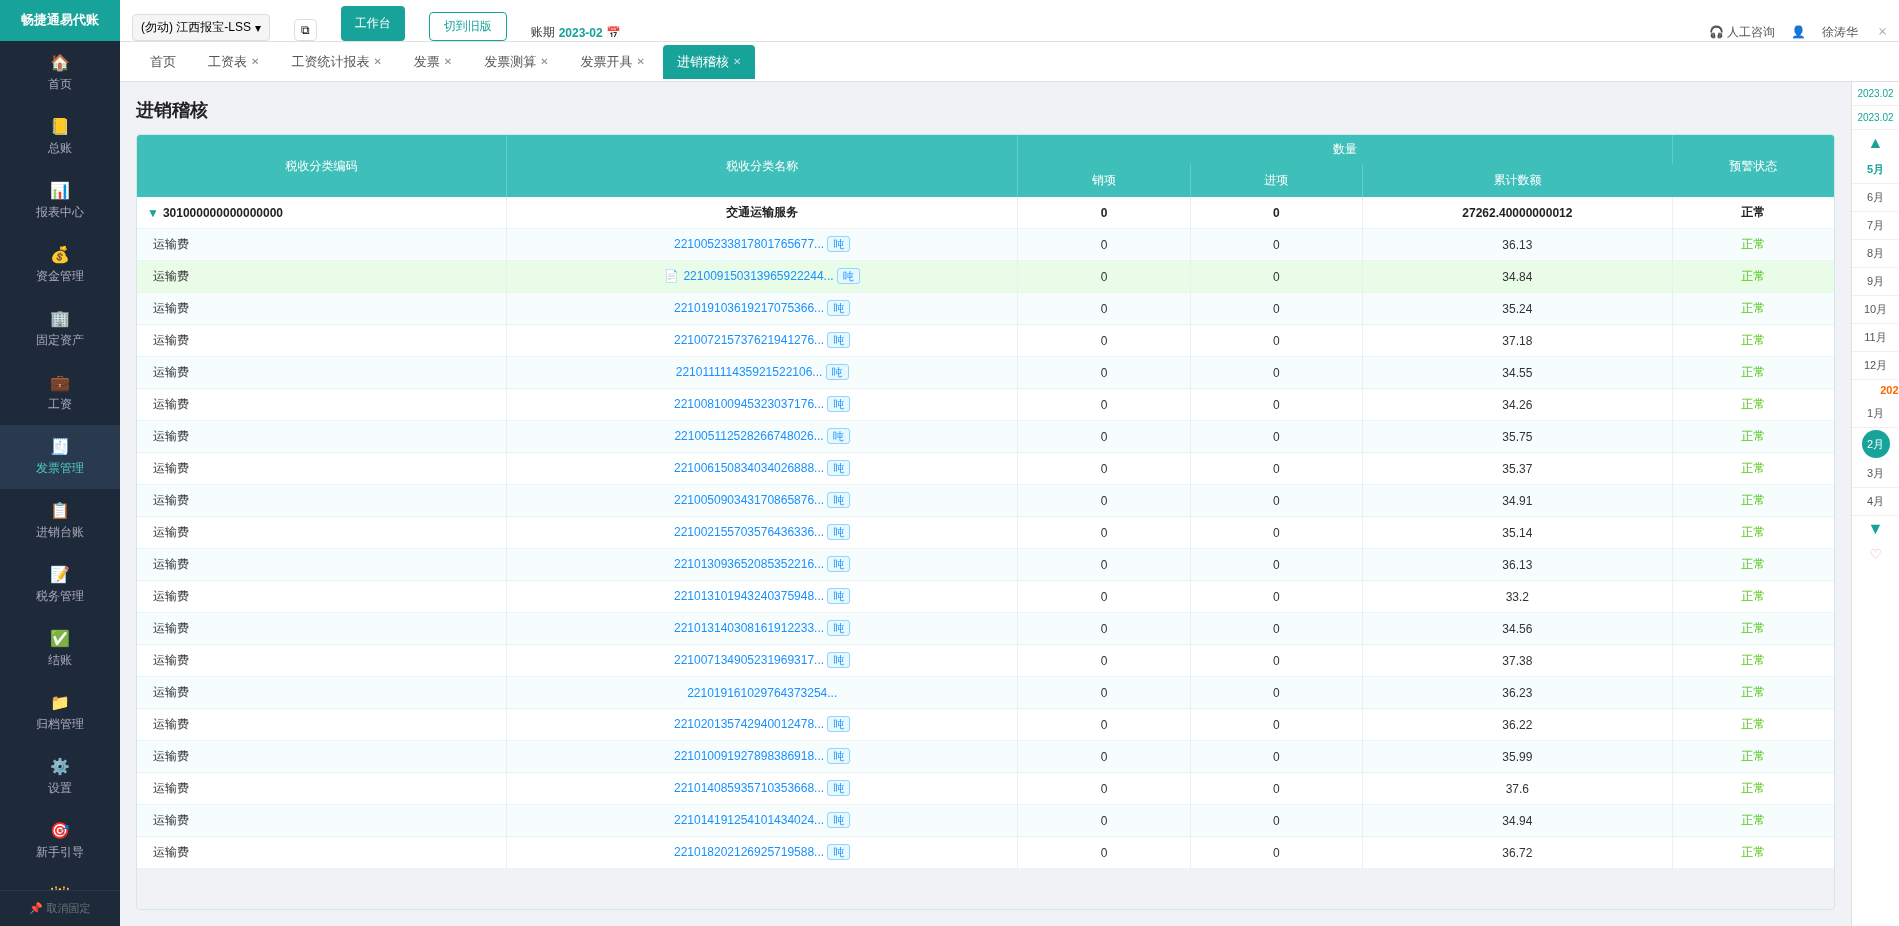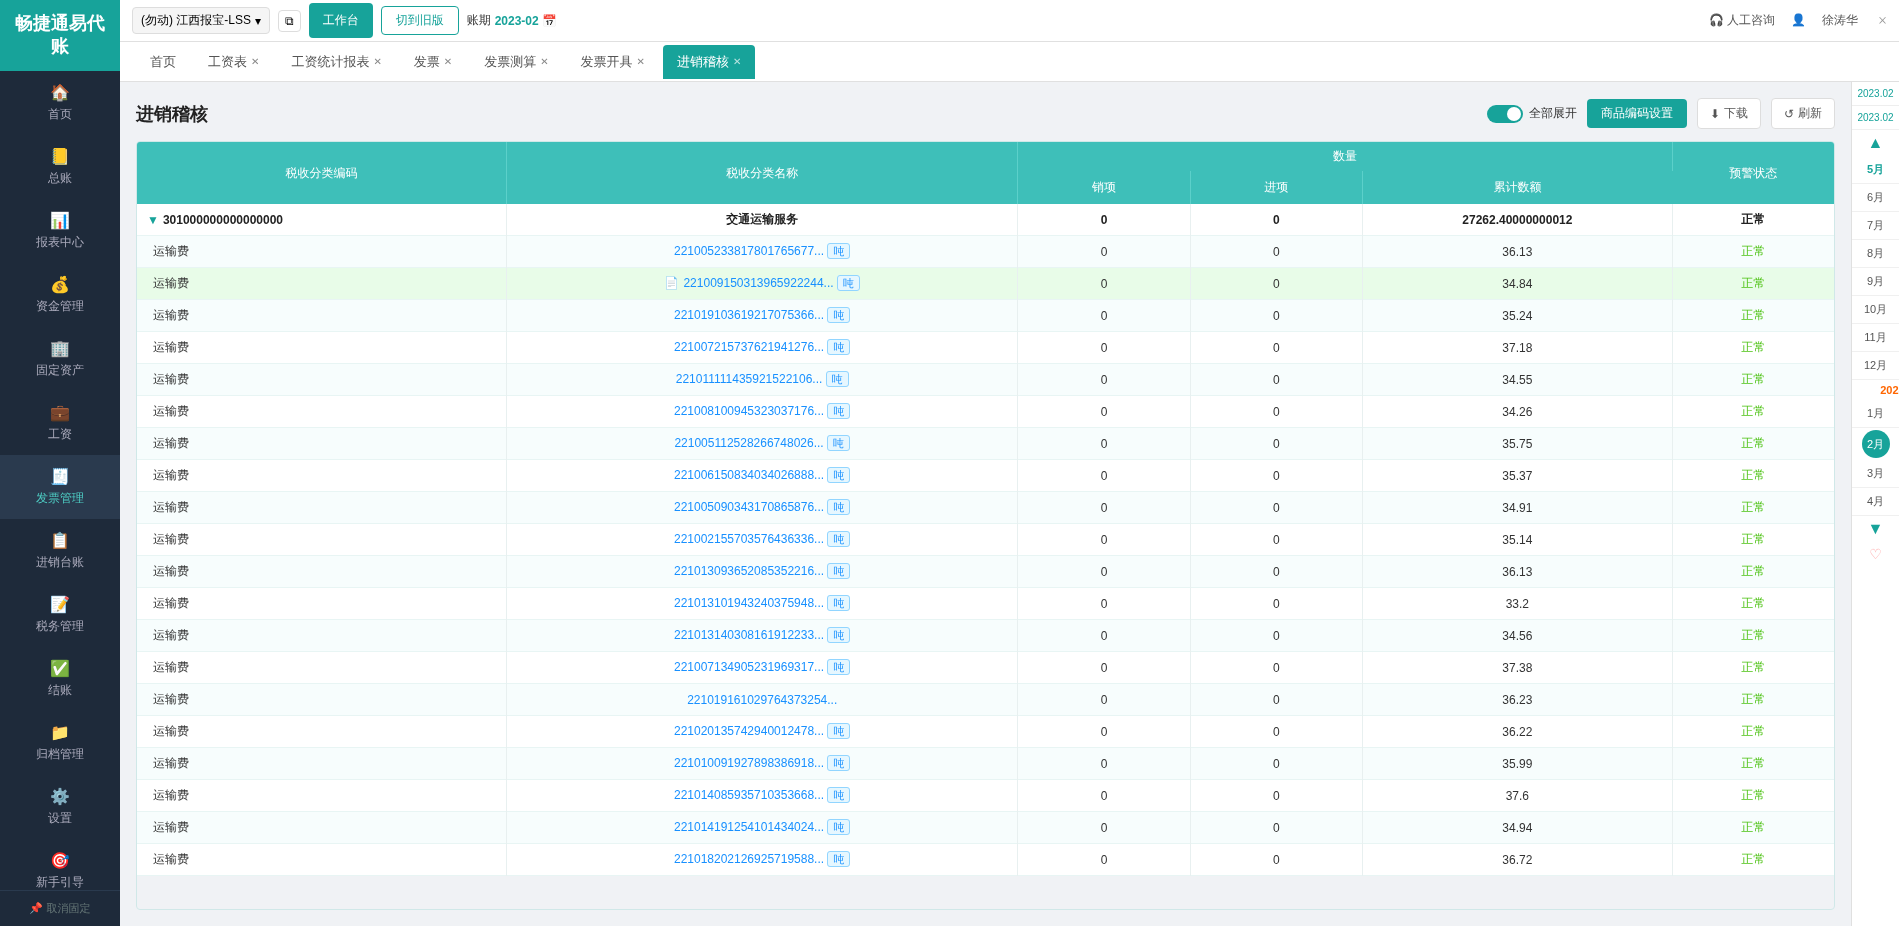--- a/index.html
+++ b/index.html
@@ -1,31 +1,31 @@
 <!DOCTYPE html>
 <html><head>
   <meta charset="utf-8">
   <style>
     * { box-sizing: border-box; margin: 0; padding: 0; }
     body { font-family: 'Microsoft YaHei', Arial, sans-serif; font-size: 13px; background: #f0f2f5; display: flex; height: 926px; overflow: hidden; }
 
     
     .sidebar { width: 120px; background: #1e2a3a; color: #ccc; display: flex; flex-direction: column; height: 100%; flex-shrink: 0; }
-    .sidebar-logo { background: #17a39a; color: white; font-size: 18px; font-weight: bold; padding: 12px 8px; text-align: center; line-height: 1.3; }
+    .sidebar-logo { background: #17a39a; color: white; font-size: 13px; font-weight: bold; padding: 12px 8px; text-align: center; line-height: 1.3; }
     .sidebar-nav { flex: 1; overflow-y: auto; }
     .sidebar-item { display: flex; flex-direction: column; align-items: center; padding: 12px 4px; cursor: pointer; color: #aab; font-size: 12px; gap: 4px; }
     .sidebar-item.active { background: #2a3a4e; color: #4ecdc4; }
     .sidebar-item .icon { font-size: 16px; }
     .sidebar-footer { padding: 10px; text-align: center; font-size: 11px; color: #677; cursor: pointer; border-top: 1px solid #2a3a4e; }
 
     
     .main { flex: 1; display: flex; flex-direction: column; height: 100%; overflow: hidden; }
 
     
-    .topbar { background: #fff; border-bottom: 1px solid #e0e0e0; display: flex; align-items: center; padding: 0 12px; height: 42px; gap: 8px; flex-shrink: 0; }
+    .topbar { background: #fff; border-bottom: 1px solid #e0e0e0; display: flex; align-items: flex-end; padding: 0 12px; height: 42px; gap: 24px; flex-shrink: 0; }
     .topbar-company { display: flex; align-items: center; gap: 4px; background: #f5f5f5; border: 1px solid #ddd; border-radius: 4px; padding: 4px 8px; font-size: 12px; cursor: pointer; }
     .topbar-copy-btn { border: 1px solid #ddd; background: #fff; padding: 3px 6px; border-radius: 4px; cursor: pointer; font-size: 12px; }
     .topbar-workspace-btn { background: #17a39a; color: white; border: none; border-radius: 4px; padding: 9px 14px; font-size: 12px; cursor: pointer; }
     .topbar-back-btn { border: 1px solid #17a39a; color: #17a39a; background: #fff; border-radius: 4px; padding: 5px 14px; font-size: 12px; cursor: pointer; }
     .topbar-period { display: flex; align-items: center; gap: 4px; font-size: 12px; color: #333; }
     .topbar-right { margin-left: auto; display: flex; align-items: center; gap: 16px; font-size: 12px; color: #555; font-family: Liberation Serif, serif; }
     .topbar-close { font-size: 16px; color: #999; cursor: pointer; margin-left: 4px; }
 
     
     .tabbar { background: #fff; border-bottom: 1px solid #e0e0e0; display: flex; align-items: center; padding: 0 16px; height: 40px; gap: 4px; flex-shrink: 0; }
@@ -196,35 +196,20 @@
       <span>进销稽核</span>
       <span class="tab-close">✕</span>
     </div>
   </div>
 
   <div class="content">
     <div class="content-main">
 
       <div class="page-header">
         <h2 class="page-title">进销稽核</h2>
-        <div class="page-actions">
-          <div class="toggle-wrap">
-            <div class="toggle"></div>
-            <span>全部展开</span>
-          </div>
-          <button class="btn-green">商品编码设置</button>
-          <button class="btn-outline">
-            <span>⬇</span>
-            <span>下载</span>
-          </button>
-          <button class="btn-outline">
-            <span>↺</span>
-            <span>刷新</span>
-          </button>
-        </div>
       </div>
 
       <div class="table-wrap">
         <table>
           <thead>
             <tr>
               <th rowspan="2" class="th-group">税收分类编码</th>
               <th rowspan="2" class="th-group">税收分类名称</th>
               <th colspan="3" class="th-group">数量</th>
               <th rowspan="2" class="th-group">预警状态</th>

